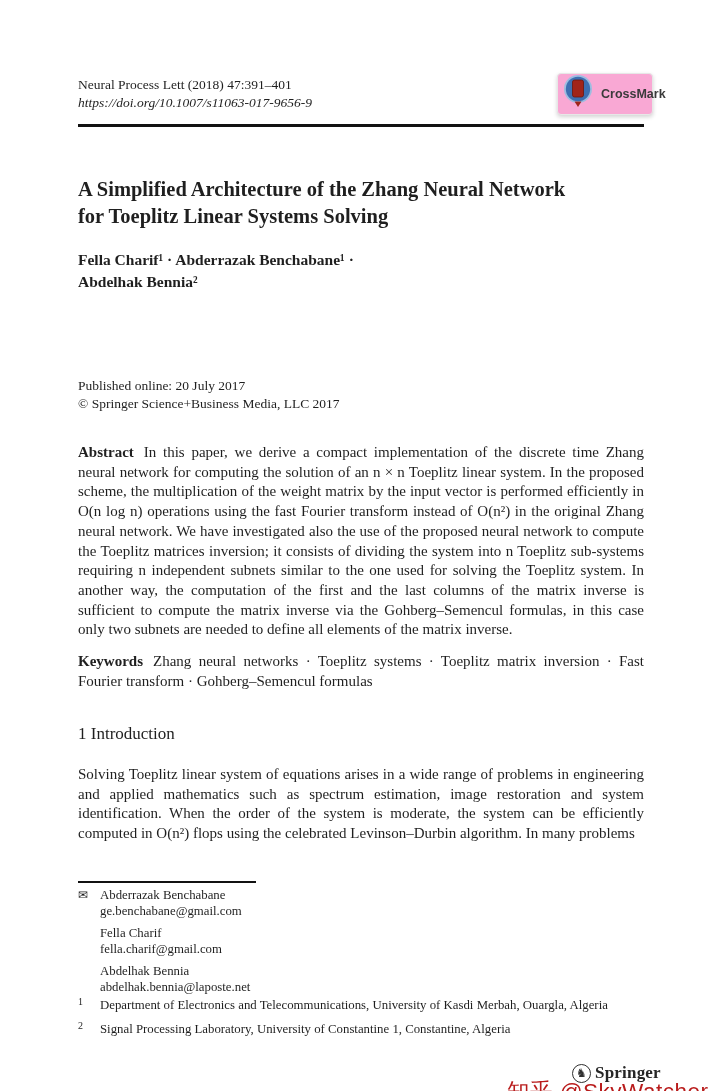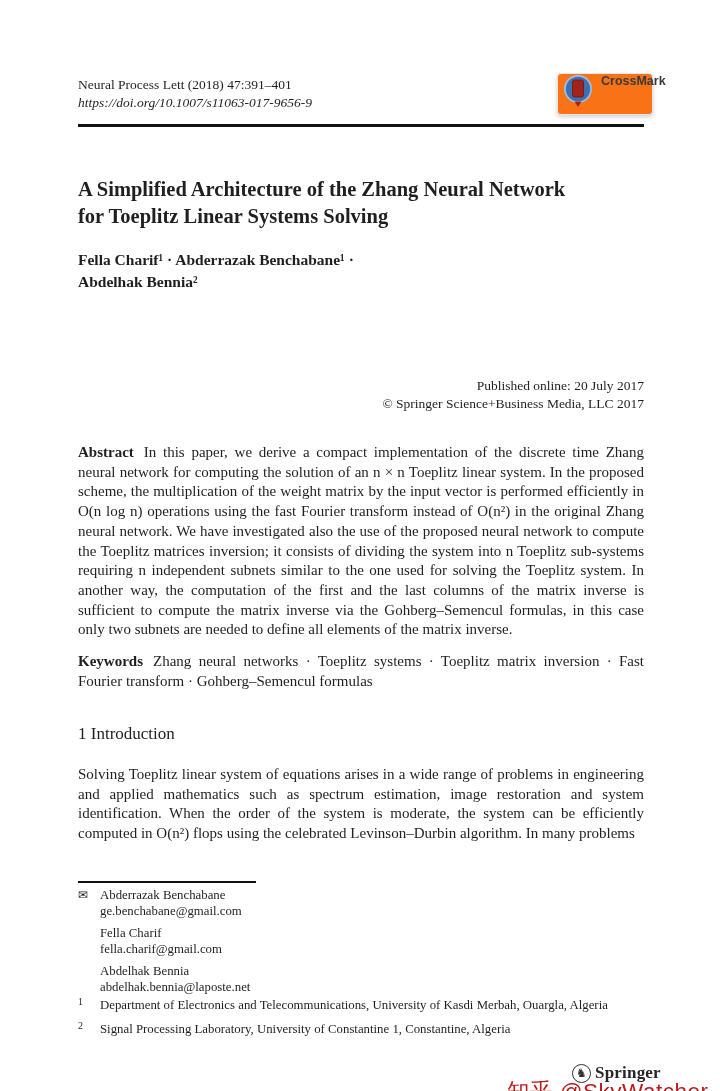--- a/index.html
+++ b/index.html
@@ -11,30 +11,30 @@
     color:#1f1f1f;
     overflow:hidden;
     margin-top:30px;
   }
   
   .jref{position:absolute;left:78px;top:46px;font-size:13.5px;line-height:18px;}
   .doi{position:absolute;left:78px;top:64px;font-size:13.5px;line-height:18px;font-style:italic;}
   .header-rule{position:absolute;left:78px;top:94px;width:566px;height:3px;background:#111;}
   .crossmark{
     position:absolute;left:557px;top:43px;width:96px;height:42px;
-    background:#f97316;border:1px solid #e7e7e7;border-radius:4px;
+    background:#f9a8d4;border:1px solid #e7e7e7;border-radius:4px;
     box-shadow:0 2px 4px rgba(0,0,0,.18);
-    display:flex;gap:5px;padding:0 4px;box-sizing:border-box;
+    display:flex;align-items:center;gap:5px;padding:0 4px;box-sizing:border-box;
   }
   .cm-label{font-family:"Liberation Sans",sans-serif;font-size:12.5px;font-weight:bold;color:#3a3a3a;}
   
   .title{position:absolute;left:78px;top:146px;width:580px;font-size:20.5px;font-weight:bold;line-height:27px;}
   .authors{position:absolute;left:78px;top:219px;width:566px;font-size:15.5px;font-weight:bold;line-height:22px;}
   
-  .published{position:absolute;left:78px;top:347px;width:566px;font-size:13.5px;line-height:17.5px;text-align:right;}
+  .published{position:absolute;left:78px;top:347px;width:566px;font-size:13.5px;line-height:17.5px;}
   
   .abstract{position:absolute;left:78px;top:413px;width:566px;font-size:15px;line-height:19.7px;text-align:justify;}
   .lead-label{font-weight:bold;margin-right:10px;}
   .keywords{position:absolute;left:78px;top:622px;width:566px;font-size:15px;line-height:19.7px;text-align:justify;}
   
   .sec-heading{position:absolute;left:78px;top:694px;font-size:17px;font-weight:normal;}
   .intro{position:absolute;left:78px;top:735px;width:566px;font-size:15px;line-height:19.7px;text-align:justify;}
   
   .fn-rule{position:absolute;left:78px;top:851px;width:178px;height:2px;background:#111;}
   .fn-block{position:absolute;left:78px;top:858px;width:566px;font-size:12.8px;line-height:15.5px;}

